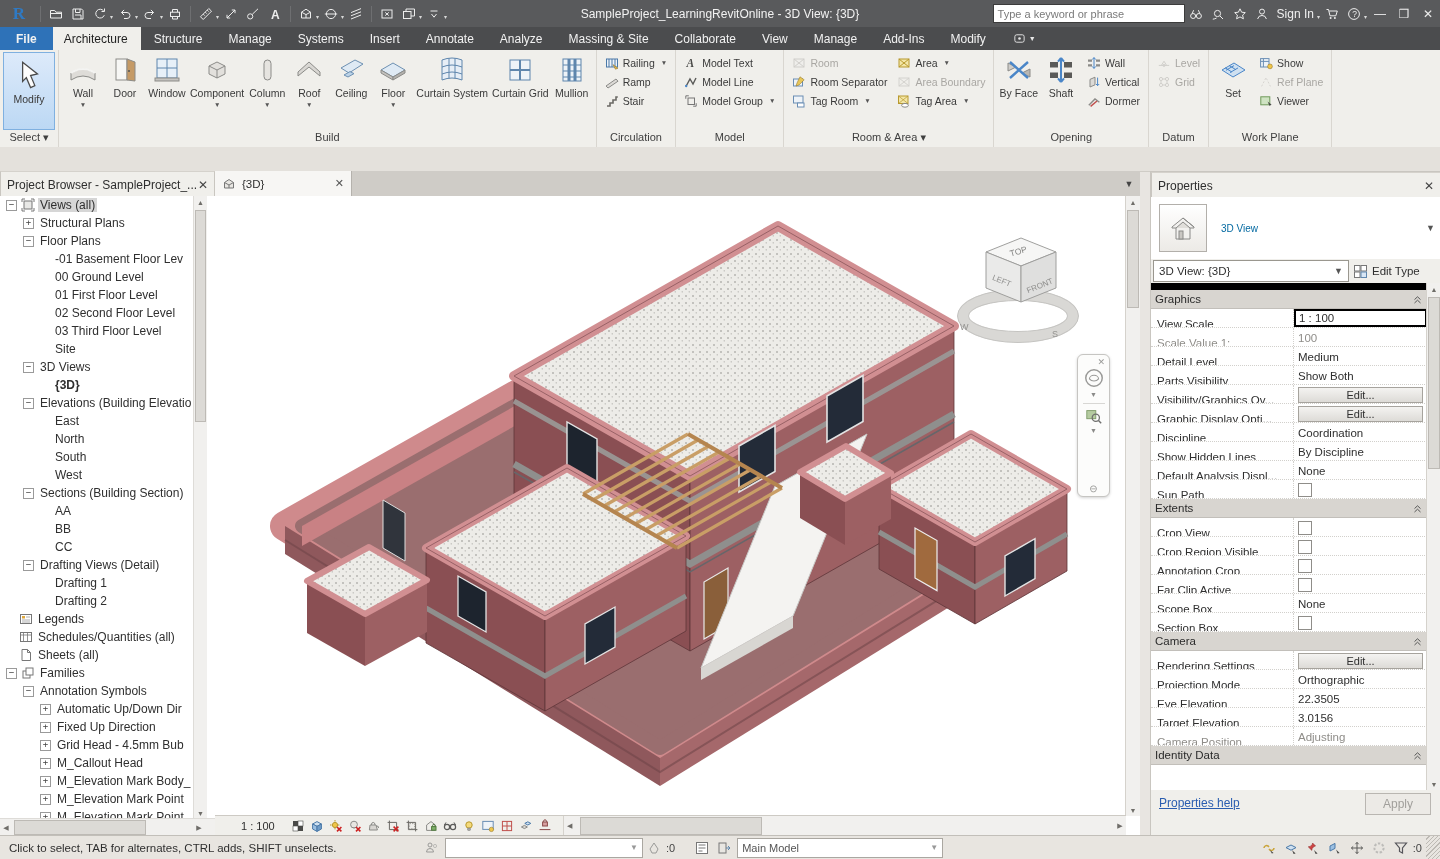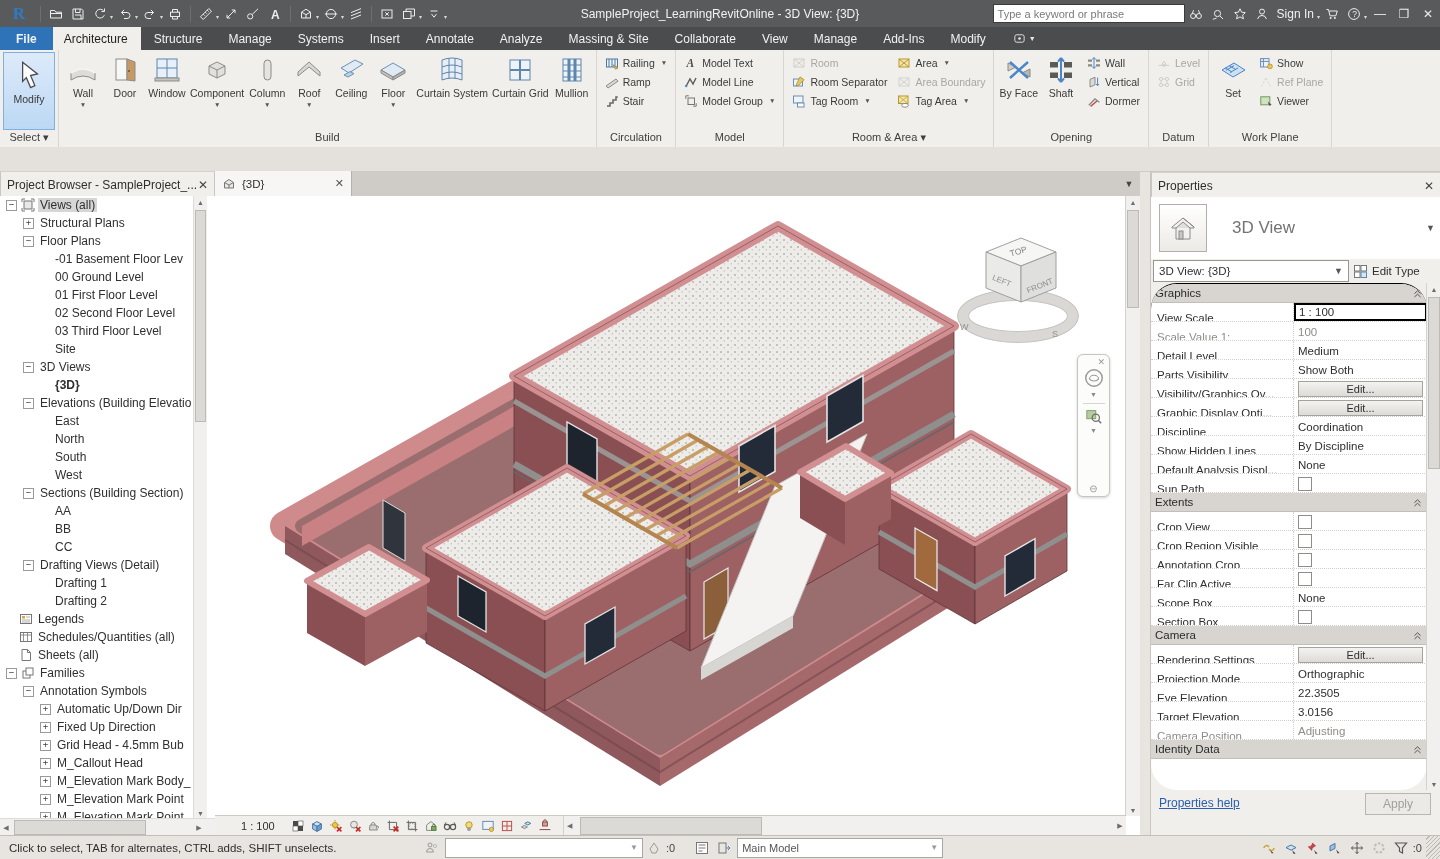--- a/index.html
+++ b/index.html
@@ -79,28 +79,28 @@
   #vp-controls{position:absolute;left:0;bottom:0;right:14px;height:20px;background:#f0efeb;border-top:1px solid #cdcac4;display:flex;align-items:center;}
   #vp-scale{font-size:11px;color:#2f2f2f;margin:0 14px 0 26px;white-space:nowrap;}
   .vcico{width:17px;height:16px;margin:0 1px;display:flex;align-items:center;justify-content:center;}
   .vcico svg{width:14px;height:14px;}
   #vp-hscroll{position:relative;flex:1;height:100%;margin-left:8px;background:#f1f0ee;border-left:1px solid #d5d2cc;}
   
   #props{position:absolute;left:1150px;top:171px;width:290px;bottom:23px;background:#f0efeb;border:1px solid #c9c6c0;border-bottom:none;}
   #type-selector{position:absolute;left:0;top:25px;right:0;height:62px;background:#fff;border-bottom:1px solid #c5c2bc;display:flex;align-items:center;}
   #type-icon{width:46px;height:46px;margin-left:8px;border:1px solid #b2afaa;background:linear-gradient(#ffffff,#eceae6);display:flex;align-items:center;justify-content:center;}
   #type-icon svg{width:34px;height:34px;}
-  #type-name{margin-left:25px;font-size:17px;color:#737373;}
+  #type-name{margin-left:14px;font-size:10px;color:#0369a1;}
   #type-dd{margin-left:auto;margin-right:6px;color:#555;font-size:9px;}
   #selector-row{position:absolute;left:0;top:87px;right:0;height:24px;display:flex;align-items:center;background:#f0efeb;}
   #type-combo{flex:1;height:20px;margin-left:2px;background:#fff;border:1px solid #9a978f;display:flex;align-items:center;font-size:11.5px;padding:0 5px;color:#2f2f2f;}
   #type-combo .chev{margin-left:auto;font-size:9px;color:#555;}
   #edit-type{width:84px;display:flex;align-items:center;gap:4px;font-size:11.5px;color:#2f2f2f;padding:0 4px;}
   #edit-type svg{width:15px;height:15px;}
-  #prop-grid{position:absolute;left:0;top:111px;right:14px;bottom:46px;background:#fff;overflow:hidden;border-top:1px solid #000000;border-radius:26px;}
+  #prop-grid{position:absolute;left:0;top:111px;right:14px;bottom:46px;background:#fff;overflow:hidden;border-top:7px solid #000000;}
   #prop-vscroll{right:0;top:111px;width:14px;bottom:46px;border-left:1px solid #d5d2cc;}
   .psec{height:18px;background:#d8d5d0;border-bottom:1px solid #c2bfba;display:flex;align-items:center;font-size:11.5px;color:#2b2b2b;padding:0 4px;}
   .psec .chev2{margin-left:auto;width:11px;height:11px;}
   .prow{height:18px;display:flex;font-size:11.5px;border-bottom:1px dotted #d2d0cc;}
   .plab{width:132px;padding:11px 4px 0 6px;border-right:1px dotted #d2d0cc;color:#2f2f2f;white-space:nowrap;overflow:hidden;display:flex;align-items:center;}
   .pval{flex:1;padding:1px 4px 0;display:flex;align-items:center;color:#2f2f2f;position:relative;white-space:nowrap;overflow:hidden;}
   .prow.gray .plab,.prow.gray .pval{color:#8f8d89;}
   .pval.selv{border:2px solid #000;padding:0 3px;}
   .pbtn{flex:1;height:14px;background:linear-gradient(#f4f3f1,#dddbd7);border:1px solid #a6a39d;display:flex;align-items:center;justify-content:center;font-size:11px;color:#2f2f2f;}
   .pchk{width:12px;height:12px;border:1px solid #8f8d89;background:#fff;}

